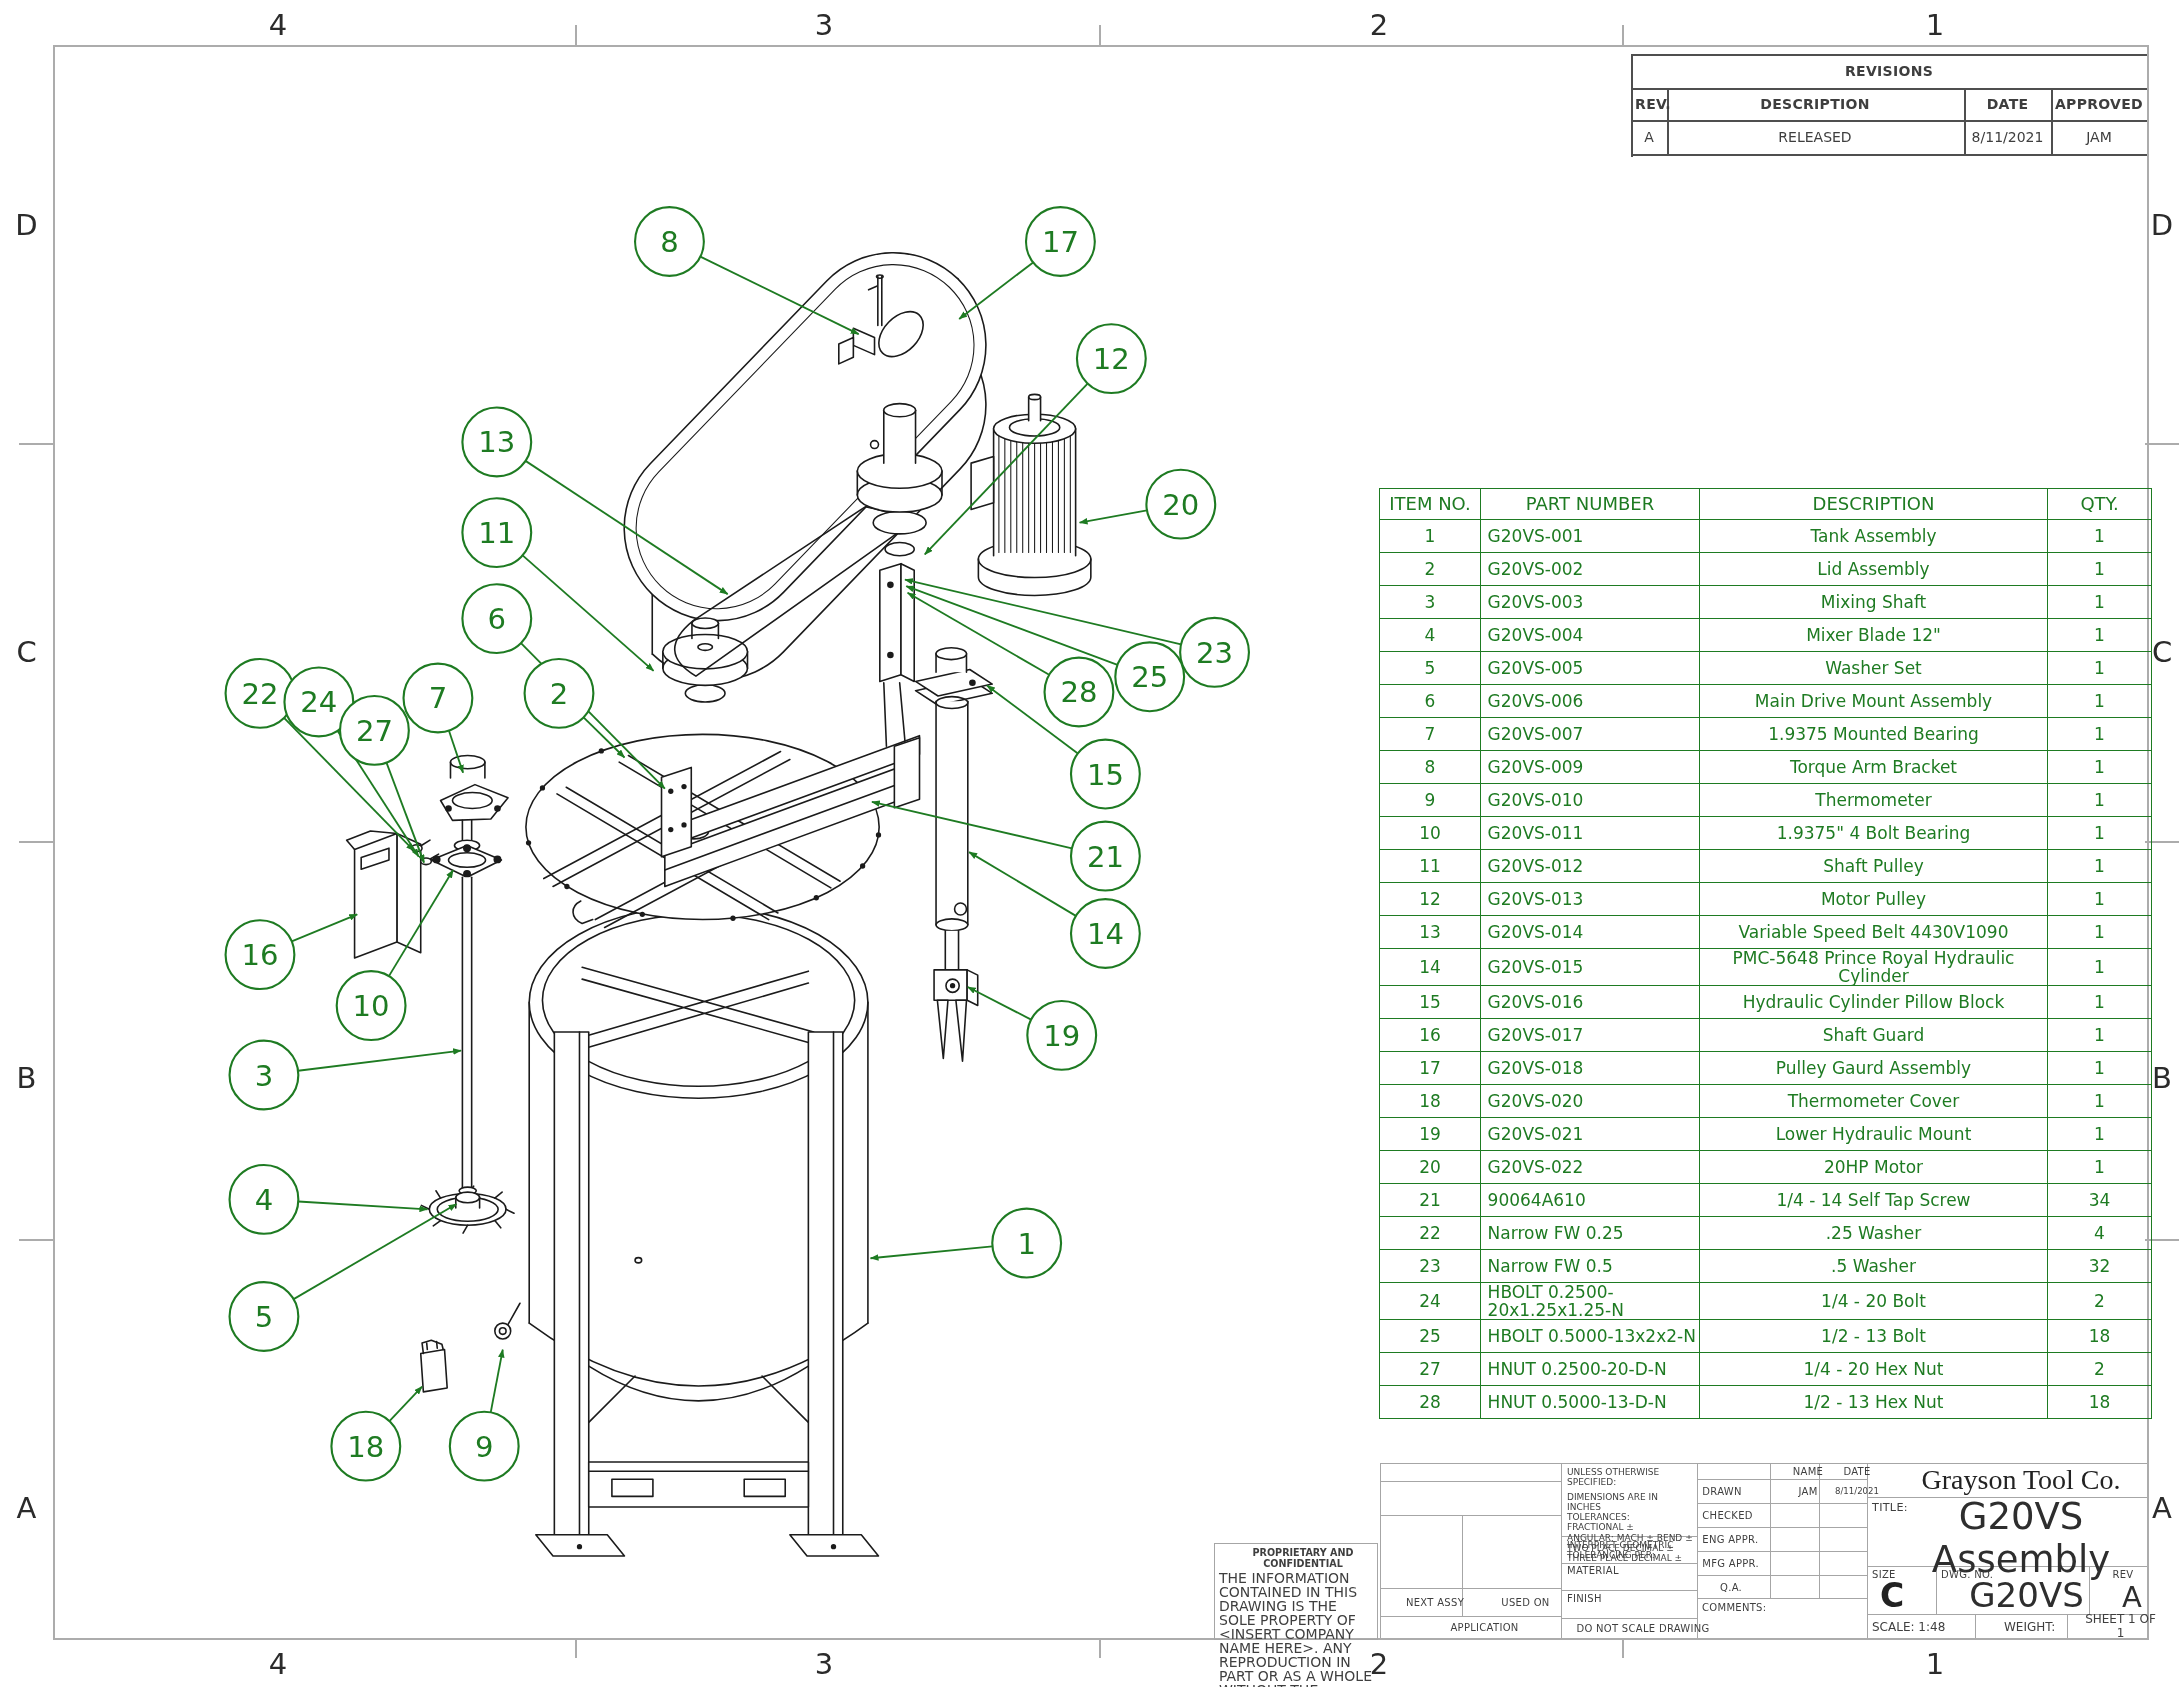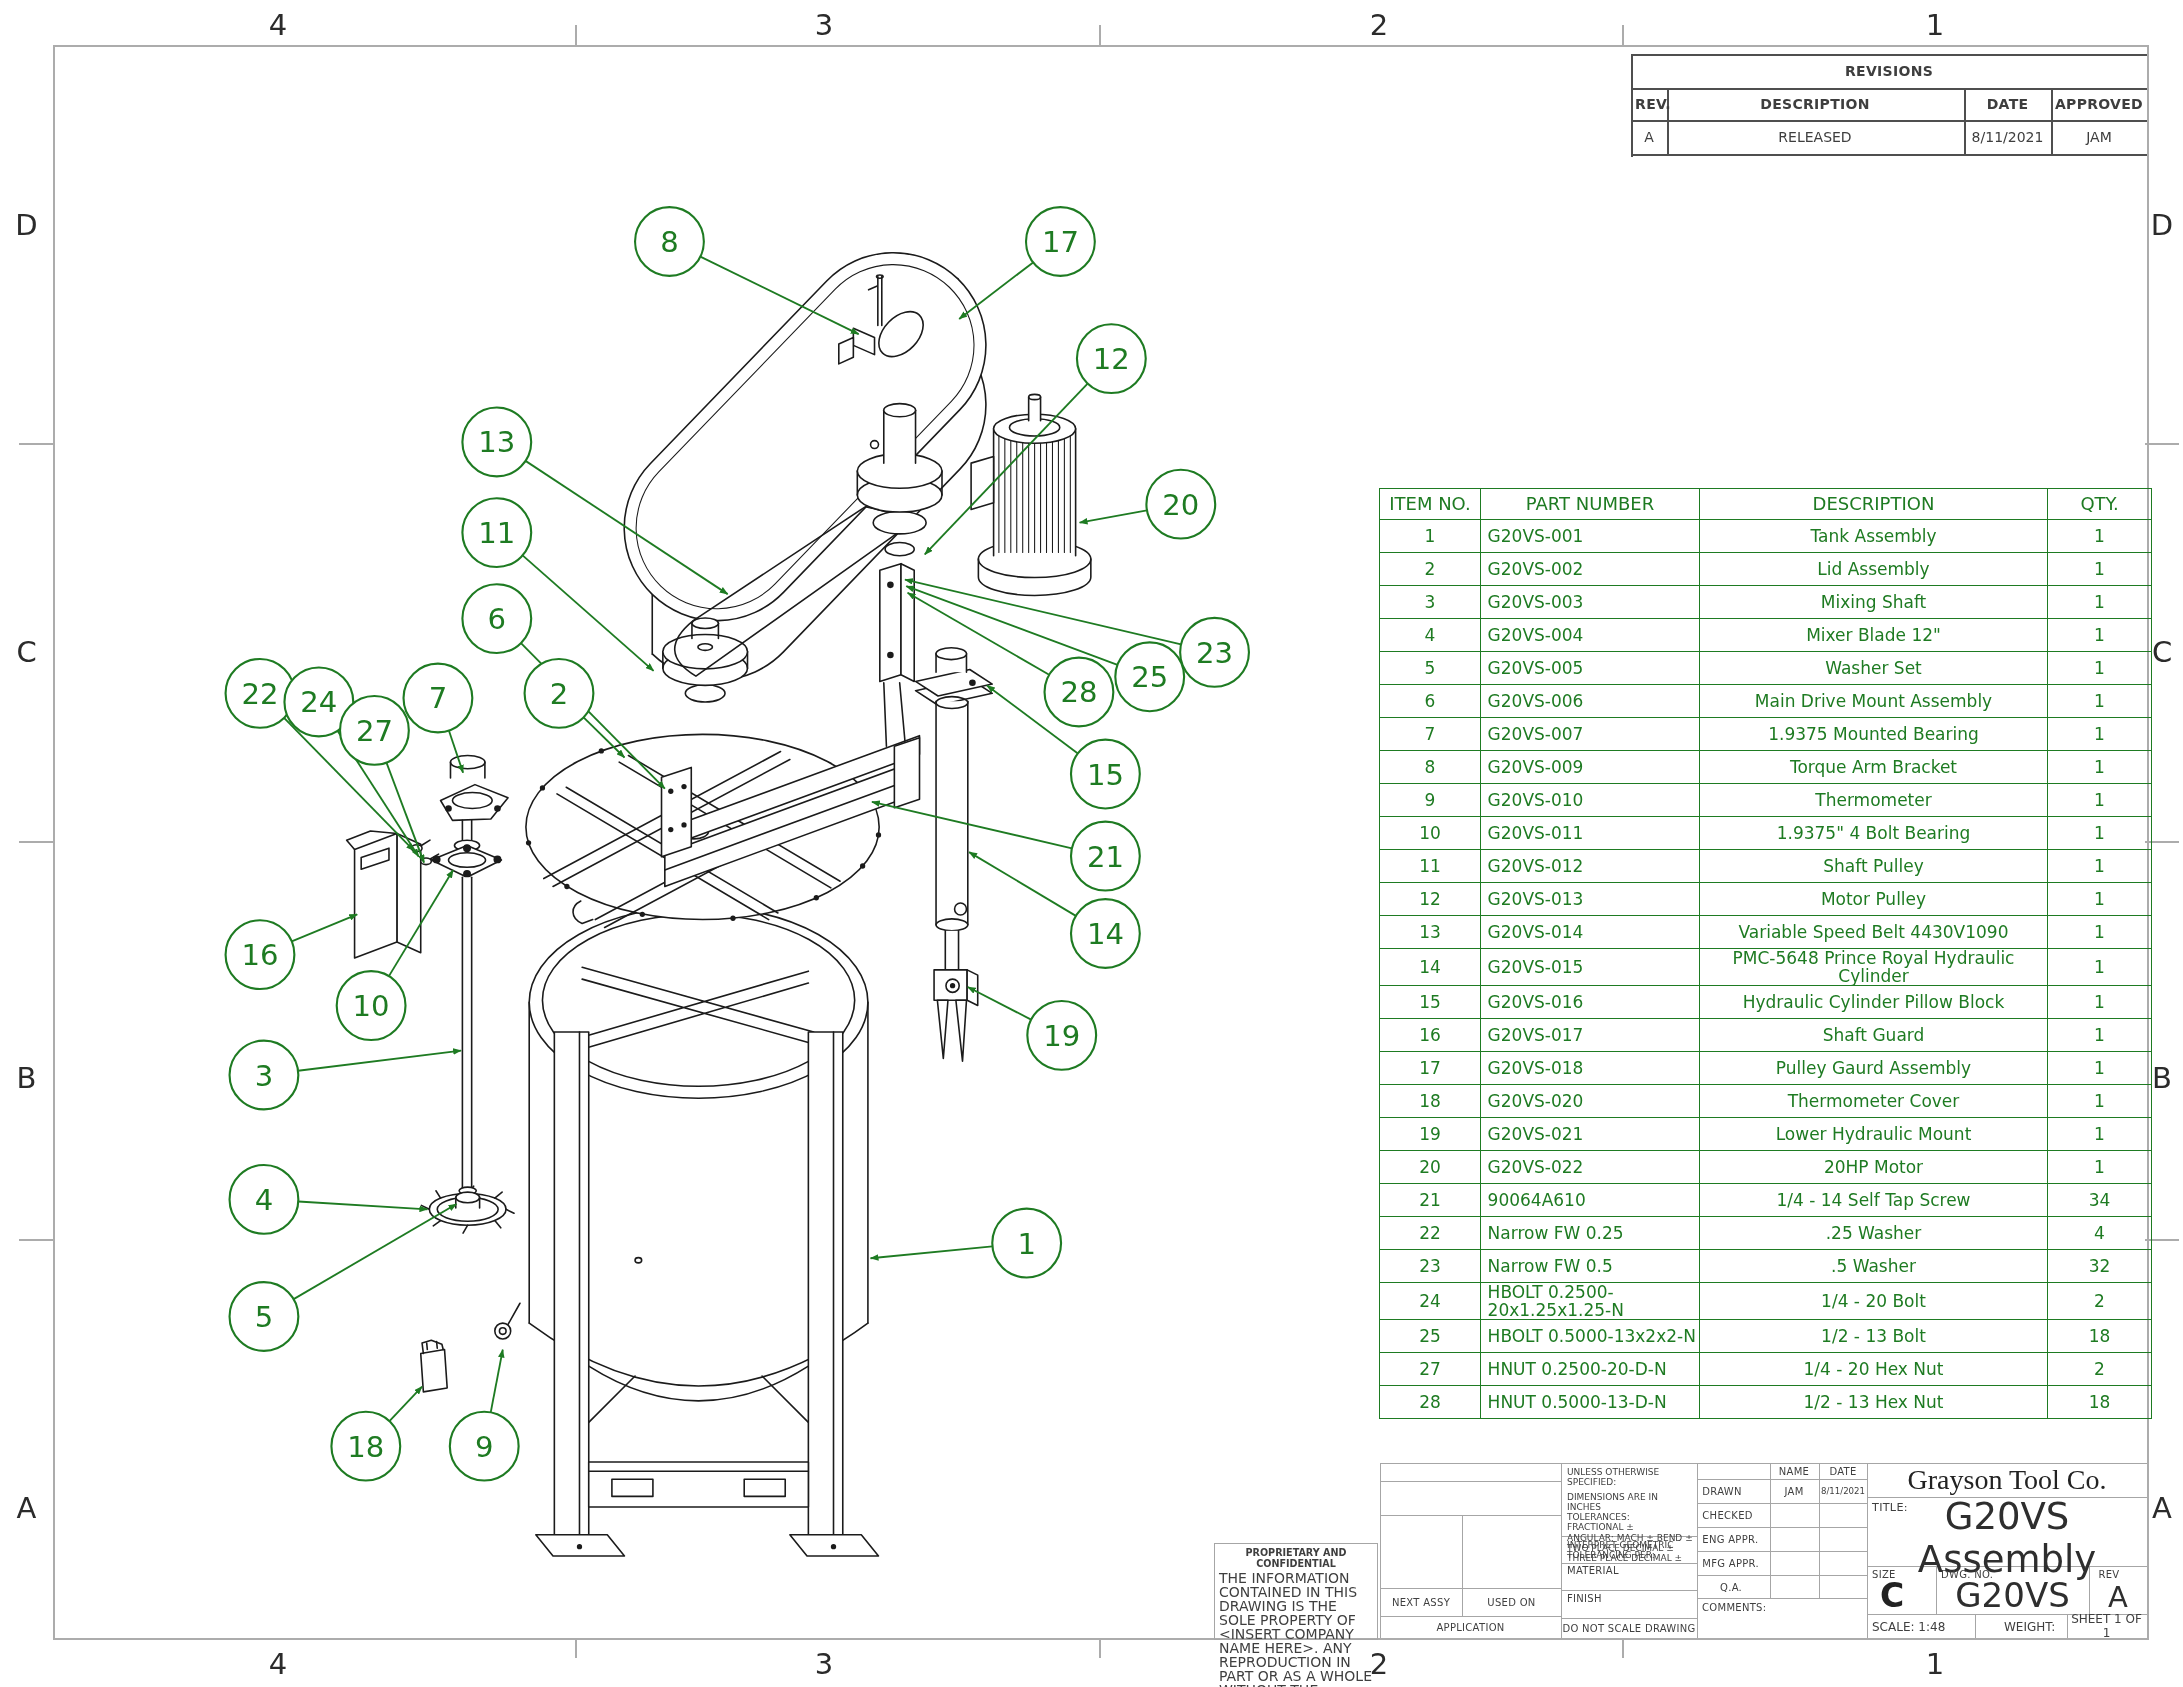--- a/index.html
+++ b/index.html
@@ -17,21 +17,21 @@
   
   #bom{position:absolute;left:1379px;top:488px;border-collapse:collapse;table-layout:fixed;width:768px;}
   #bom td,#bom th{border:1.3px solid #1e7b22;color:#1e7b22;font-weight:400;
        font-size:17px;text-align:center;vertical-align:middle;padding:0;line-height:18px;overflow:hidden;}
   #bom th{height:30px;font-size:18px;}
   #bom td{height:32px;}
   #bom td.c1{text-align:left;padding-left:6.6px;margin-left:20px;}
   
   .hl,.vl{position:absolute;background:#a6a6a6;}
   .tb{position:absolute;color:#3f3f3f;}
-  .cen{display:flex;align-items:center;justify-content:center;text-align:center;}
+  .cen{display:flex;align-items:center;justify-content:center;text-align:center;margin-left:14px;}
   .lbl{font-size:10px;letter-spacing:0.3px;}
   .small{font-size:9px;line-height:10.3px;}
   .prop{position:absolute;border:1.3px solid #a6a6a6;color:#3f3f3f;}
   .serif{font-family:Liberation Serif, serif;}
   
   #draw{position:absolute;left:0;top:0;}
   .ink{stroke:#1b1b1b;stroke-width:2.4;fill:none;stroke-linecap:round;stroke-linejoin:round;}
   .wf{fill:#ffffff;}
   .dot{fill:#1b1b1b;stroke:none;}
 </style>

